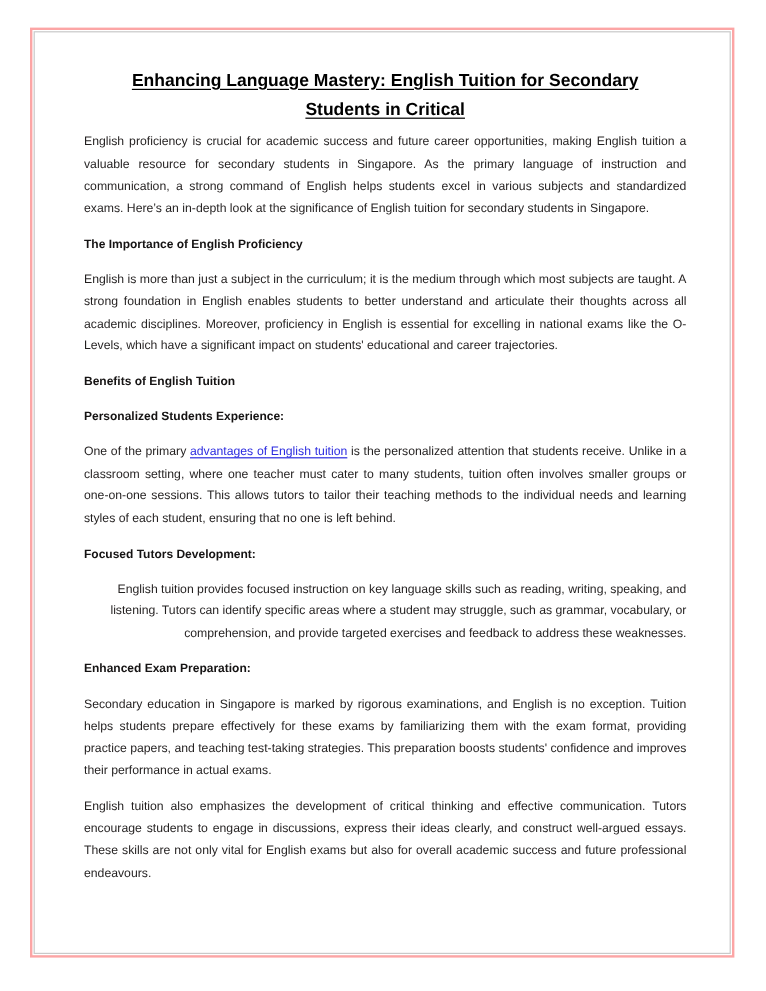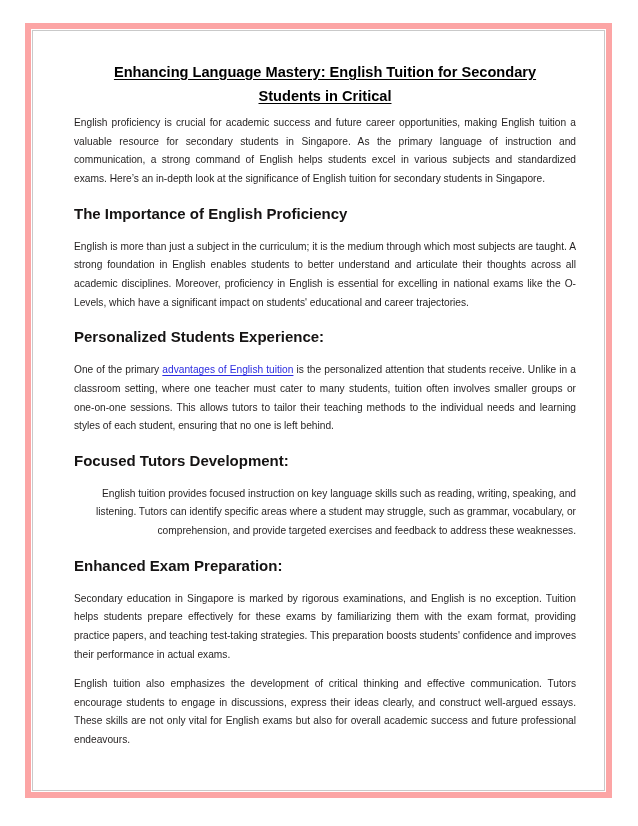--- a/index.html
+++ b/index.html
@@ -13,21 +13,21 @@
     overflow: hidden;
     font-family: "Liberation Sans", sans-serif;
   }
 
   .page-frame {
     position: absolute;
     left: 25px;
     top: 23px;
     width: 587px;
     height: 775px;
-    border: 6px solid #fca5a5;
+    border: 2px solid #fca5a5;
     box-sizing: border-box;
     background: #ffffff;
   }
   .page-frame::after {
     content: "";
     position: absolute;
     left: 1px;
     top: 1px;
     right: 1px;
     bottom: 1px;
@@ -63,21 +63,21 @@
     margin: 0 0 11px 0;
     text-align: justify;
     text-justify: inter-word;
     hyphens: none;
   }
   .body-para.ragged {
     text-align: right;
   }
 
   .sec-heading {
-    font-size: 15px;
+    font-size: 10px;
     line-height: 1.82;
     font-weight: bold;
     color: #151313;
     margin: 0 0 11px 0;
     text-align: left;
   }
 
   .doc-link {
     color: #2b2be0;
     text-decoration: underline;
@@ -94,20 +94,21 @@
     <h1 class="doc-title">
       <span class="tl">Enhancing Language Mastery: English Tuition for Secondary</span><br>
       <span class="tl">Students in Critical</span>
     </h1>
 
     <p class="body-para">English proficiency is crucial for academic success and future career opportunities, making English tuition a valuable resource for secondary students in Singapore. As the primary language of instruction and communication, a strong command of English helps students excel in various subjects and standardized exams. Here’s an in-depth look at the significance of English tuition for secondary students in Singapore.</p>
 
     <h2 class="sec-heading">The Importance of English Proficiency</h2>
     <p class="body-para">English is more than just a subject in the curriculum; it is the medium through which most subjects are taught. A strong foundation in English enables students to better understand and articulate their thoughts across all academic disciplines. Moreover, proficiency in English is essential for excelling in national exams like the O-Levels, which have a significant impact on students' educational and career trajectories.</p>
 
+    <h2 class="sec-heading">Benefits of English Tuition</h2>
 
     <h2 class="sec-heading">Personalized Students Experience:</h2>
     <p class="body-para"><span>One of the primary </span><a class="doc-link" href="#">advantages of English tuition</a><span> is the personalized attention that students receive. Unlike in a classroom setting, where one teacher must cater to many students, tuition often involves smaller groups or one-on-one sessions. This allows tutors to tailor their teaching methods to the individual needs and learning styles of each student, ensuring that no one is left behind.</span></p>
 
     <h2 class="sec-heading">Focused Tutors Development:</h2>
     <p class="body-para ragged">English tuition provides focused instruction on key language skills such as reading, writing, speaking, and listening. Tutors can identify specific areas where a student may struggle, such as grammar, vocabulary, or comprehension, and provide targeted exercises and feedback to address these weaknesses.</p>
 
     <h2 class="sec-heading">Enhanced Exam Preparation:</h2>
     <p class="body-para">Secondary education in Singapore is marked by rigorous examinations, and English is no exception. Tuition helps students prepare effectively for these exams by familiarizing them with the exam format, providing practice papers, and teaching test-taking strategies. This preparation boosts students' confidence and improves their performance in actual exams.</p>
 

